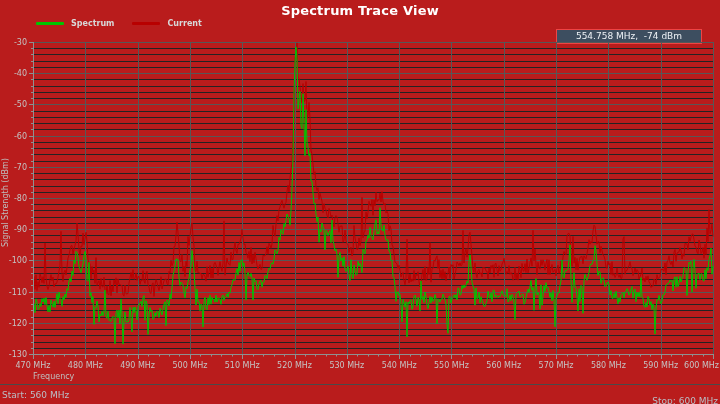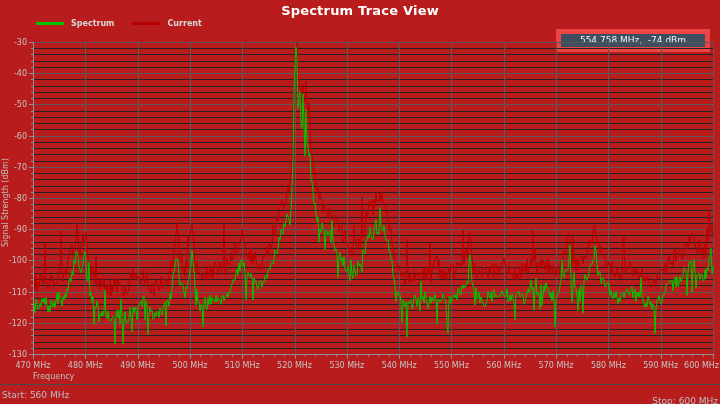--- a/index.html
+++ b/index.html
@@ -5,21 +5,21 @@
   html,body{margin:0;padding:0;background:#000;}
   #app{position:relative;width:720px;height:404px;background:#b91c1c;overflow:hidden;
        font-family:"DejaVu Sans",sans-serif;color:#ddd;}
   .title{position:absolute;top:3px;left:0;width:100%;text-align:center;
          font-size:13px;font-weight:bold;color:#fff;letter-spacing:.2px;}
   .legend{position:absolute;top:19px;left:36px;display:flex;align-items:center;gap:18px;}
   .legend-item{display:flex;align-items:center;gap:7px;cursor:default;}
   .legend-swatch{width:28px;height:3px;border-radius:1px;}
   .legend-label{font-size:8px;font-weight:bold;color:#d8d8d8;}
   .readout{position:absolute;left:556px;top:29px;width:144px;height:13px;
-           background:#3d4e60;border:5px solid #ef4444;color:#eef2f6;
+           background:#3d4e60;border:1px solid #ef4444;color:#eef2f6;
            font-size:9px;line-height:13px;text-align:center;white-space:pre;}
   #plot-svg{position:absolute;left:0;top:0;}
   .ylabel{position:absolute;left:1px;top:118px;height:170px;width:12px;
           writing-mode:vertical-rl;transform:rotate(180deg);
           font-size:8px;color:#bfbfbf;text-align:center;}
   .xlabel{position:absolute;left:33px;top:372px;width:680px;text-align:left;
           font-size:8px;color:#bfbfbf;}
   .statusbar{position:absolute;left:0;top:384px;width:720px;height:20px;
              border-top:1px solid #4a4a4a;}
   .status-start{position:absolute;left:2px;top:5px;font-size:9px;color:#b9bfc7;}

